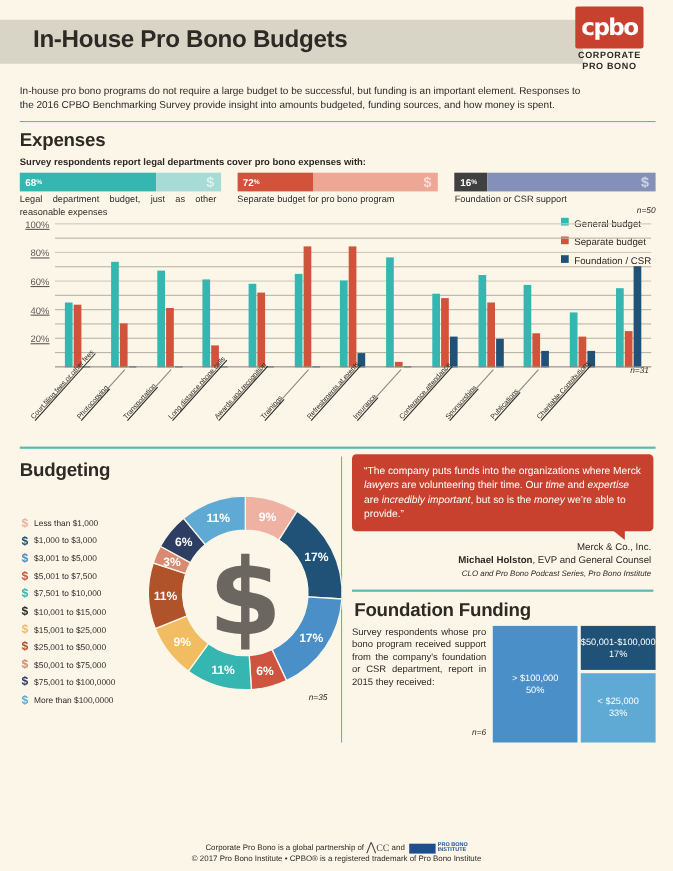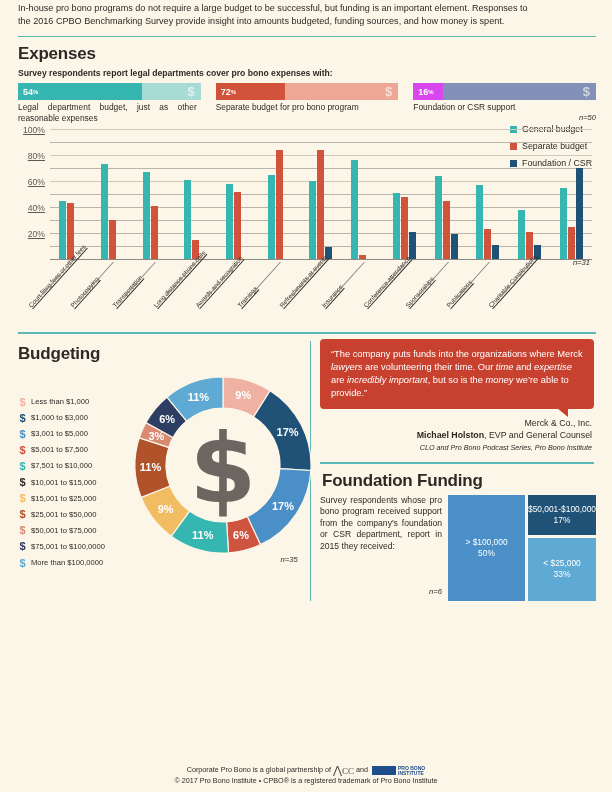--- a/index.html
+++ b/index.html
@@ -37,21 +37,21 @@
   .stat-fill{height:17px;display:flex;align-items:center;padding-left:5px;box-sizing:border-box;}
   .stat-rest{height:17px;flex:1;position:relative;}
   .stat-pct{color:#fff;font-size:9px;font-weight:bold;}
   .stat-dollar{position:absolute;right:6px;top:1px;color:rgba(255,255,255,0.62);font-size:13px;font-weight:bold;}
   .stat-lbl{font-size:8.4px;line-height:11px;margin-top:2px;text-align:justify;padding-right:4px;}
   .nbadge{font-size:7.6px;font-style:italic;text-align:right;}
 
   
   .chart-wrap{position:relative;height:150px;margin:2px 0 0 2px;}
   .legend{position:absolute;right:4px;top:-2px;}
-  .leg-row{display:flex;align-items:center;margin-bottom:7px;font-size:8.8px;}
+  .leg-row{display:flex;align-items:flex-start;margin-bottom:7px;font-size:8.8px;}
   .leg-sw{width:7px;height:7px;margin-right:5px;}
   .plot{position:absolute;left:32px;top:4px;right:0;height:130px;}
   .ylab{position:absolute;left:0;top:0;width:30px;height:130px;}
   .ylab span{position:absolute;right:3px;font-size:8.6px;color:#5d5a55;transform:translateY(-50%);text-decoration:underline;}
   .grid-line{position:absolute;left:0;right:4px;height:1px;background:#b9b5aa;}
   .grid-line.major{background:#cdc9bc;height:1.4px;}
   .bars{position:absolute;left:0;bottom:0;right:4px;height:130px;display:flex;align-items:flex-end;}
   .grp{flex:1;display:flex;align-items:flex-end;justify-content:center;gap:1px;height:100%;}
   .bar{width:7px;}
   .xaxis{position:absolute;left:0;bottom:0;right:4px;height:1px;background:#8d8a83;}
@@ -102,31 +102,42 @@
   .footer a{color:#1F4E8C;}
   .acc{display:inline-block;vertical-align:middle;font-size:11px;color:#4a4a4a;font-family:"Liberation Serif",serif;}
   .pbi{display:inline-block;vertical-align:middle;width:24px;height:9px;background:#1F4E8C;margin:0 2px;}
   .pbitxt{display:inline-block;vertical-align:middle;font-size:5px;line-height:5px;color:#1F4E8C;font-weight:bold;text-align:left;}
 </style>
 </head>
 <body>
 
 <div class="page">
 
+  <div class="hdr">
+    <div class="hdr-band"></div>
+    <div class="hdr-title">In-House Pro Bono Budgets</div>
+    <div class="logo">
+      <div class="logo-box">
+        <div class="logo-txt">cpbo</div>
+      </div>
+      <div class="logo-sub">CORPORATE</div>
+      <div class="logo-sub" style="margin-top:0">PRO BONO</div>
+    </div>
+  </div>
   <div class="intro">In-house pro bono programs do not require a large budget to be successful, but funding is an important element.  Responses to the 2016 CPBO Benchmarking Survey provide insight into amounts budgeted, funding sources, and how money is spent.</div>
   <div class="rule"></div>
 
   <div class="sec-title">Expenses</div>
   <div class="sec-sub">Survey respondents report legal departments cover pro bono expenses with:</div>
 
   <div class="stats">
     <div class="stat">
       <div class="stat-bar">
         <div class="stat-fill" id="sf0" style="background: rgb(53, 182, 176); width: 68%;">
-          <span class="stat-pct">54</span>
+          <span class="stat-pct">68</span>
             <span class="stat-pct" style="font-size:6px;vertical-align:super">%</span>
         </div>
         <div class="stat-rest" id="sr0" style="background: rgb(167, 219, 214);">
             <span class="stat-dollar">$</span>
           </div>
       </div>
       <div class="stat-lbl">Legal department budget, just as other reasonable expenses</div>
     </div>
     <div class="stat">
       <div class="stat-bar">
@@ -135,21 +146,21 @@
             <span class="stat-pct" style="font-size:6px;vertical-align:super">%</span>
         </div>
         <div class="stat-rest" id="sr1" style="background: rgb(238, 167, 149);">
             <span class="stat-dollar">$</span>
           </div>
       </div>
       <div class="stat-lbl">Separate budget for pro bono program</div>
     </div>
     <div class="stat">
       <div class="stat-bar">
-        <div class="stat-fill" id="sf2" style="background: #d946ef; width: 16%;">
+        <div class="stat-fill" id="sf2" style="background: #404040; width: 16%;">
           <span class="stat-pct">16</span>
             <span class="stat-pct" style="font-size:6px;vertical-align:super">%</span>
         </div>
         <div class="stat-rest" id="sr2" style="background: rgb(131, 144, 184);">
             <span class="stat-dollar">$</span>
           </div>
       </div>
       <div class="stat-lbl">Foundation or CSR support</div>
       <div class="nbadge">n=50</div>
     </div>

